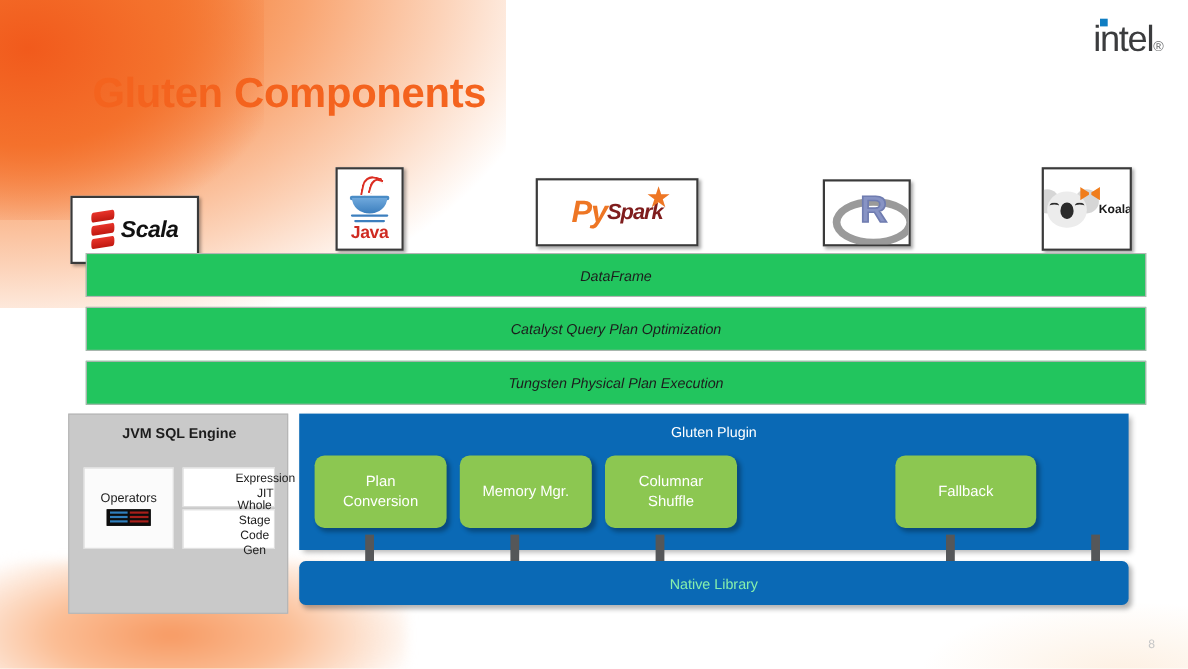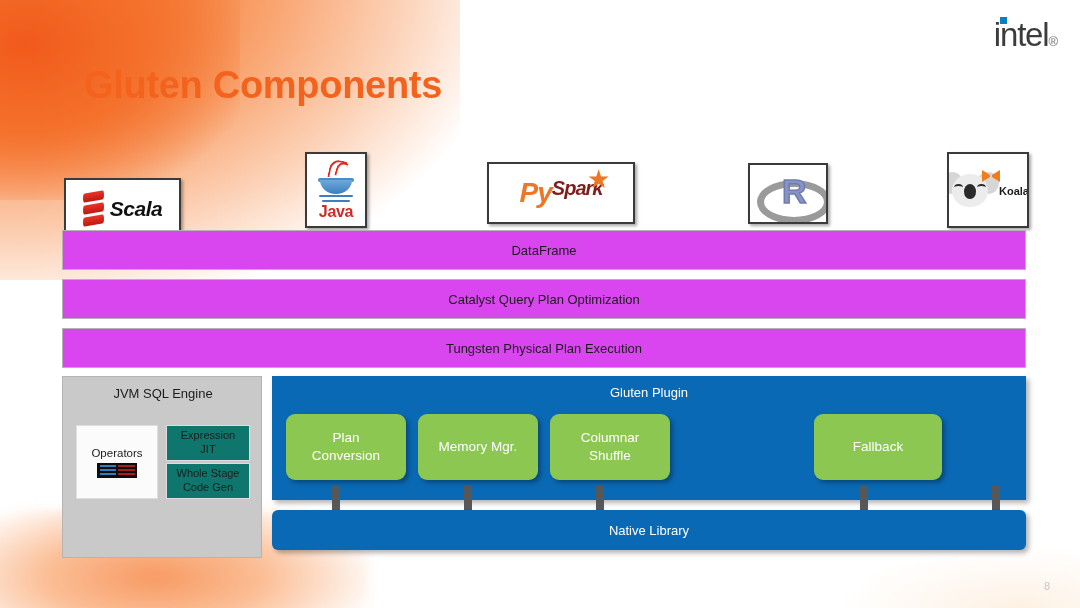--- a/index.html
+++ b/index.html
@@ -106,21 +106,21 @@
     border-radius:0 0 50% 50%/0 0 100% 100%;
   }
   .java-lip{position:absolute;left:1px;top:17px;width:36px;height:4px;background:#4a8cc6;border-radius:2px;}
   .java-line{position:absolute;height:2.5px;background:#3c7fbe;border-radius:2px;}
   .java-l1{left:2px;top:34px;width:34px;}
   .java-l2{left:5px;top:39px;width:28px;}
   .java-txt{font-size:16px;font-weight:bold;color:#cf2b22;line-height:1;margin-top:-1px;letter-spacing:-0.3px;}
 
   
   .pyspark-tile{left:425px;top:12px;width:144px;height:58px;}
-  .pyspark-in{position:relative;display:flex;align-items:flex-start;}
+  .pyspark-in{position:relative;display:flex;align-items:center;}
   .pys-py{font-size:28px;font-weight:bold;color:#ee7624;font-style:italic;letter-spacing:-1px;}
   .pys-spark{font-size:20px;font-weight:bold;color:#7f1d1d;font-style:italic;letter-spacing:-1px;}
   .pys-star{
     position:absolute;right:-8px;top:-11px;font-size:26px;color:#ee7624;line-height:1;
   }
 
   
   .r-tile{left:686px;top:13px;width:76px;height:57px;}
   .r-in{position:relative;width:62px;height:42px;}
   .r-ellipse{
@@ -147,57 +147,57 @@
   .koala-eye.l{left:13px;}
   .koala-eye.r{right:13px;}
   .koala-bow{position:absolute;right:-1px;top:0px;width:18px;height:12px;}
   .koala-bow i{position:absolute;top:0;width:8px;height:12px;background:#f07d1c;}
   .koala-bow i:nth-child(1){left:0;clip-path:polygon(0 0,100% 42%,100% 58%,0 100%);}
   .koala-bow i:nth-child(2){right:0;clip-path:polygon(100% 0,0 42%,0 58%,100% 100%);}
   .koalas-txt{font-size:11px;font-weight:bold;color:#1a1a1a;margin-top:1px;}
 
   
   .gbar{
-    position:absolute;left:0;width:964px;height:40px;
-    background:#d946ef;border:1px solid #b4b4b4;
+    position:absolute;left:16px;width:964px;height:40px;
+    background:#22c55e;border:1px solid #b4b4b4;
     display:flex;align-items:center;justify-content:center;
-    font-size:13px;color:#1c1c1c;box-sizing:border-box;
+    font-size:13px;color:#1c1c1c;box-sizing:border-box;font-style:italic;
   }
   .gbar-1{top:80px;}
   .gbar-2{top:129px;}
   .gbar-3{top:178px;}
 
   
   .jvm-box{
     position:absolute;left:0;top:226px;width:200px;height:182px;
     background:#c9c9c9;border:1px solid #b4b4b4;box-sizing:border-box;
   }
   .jvm-title{
     position:absolute;left:0;top:9px;width:200px;text-align:center;
-    font-size:13px;color:#1c1c1c;
+    font-size:13px;color:#1c1c1c;font-weight:bold;
   }
   .ops-box{
     position:absolute;left:13px;top:48px;width:82px;height:74px;
     background:#fbfbfb;border:1px solid #dedede;box-sizing:border-box;
     display:flex;flex-direction:column;align-items:center;justify-content:center;gap:4px;
   }
   .ops-label{font-size:11.5px;color:#1c1c1c;}
   .ops-icon{
     width:40px;height:15px;background:#0d0d0d;border:1.5px solid #0d0d0d;
     display:flex;gap:2px;padding:1.5px;box-sizing:border-box;
   }
   .ops-icon .col{flex:1;display:flex;flex-direction:column;gap:1.5px;}
   .ops-icon .col i{flex:1;display:block;}
   .ops-icon .col.blue i{background:#2f7fbd;}
   .ops-icon .col.red i{background:#a81f1a;}
   .sub-box{
     position:absolute;left:103px;width:84px;height:36px;
-    background:#0f766e;border:1px solid #dedede;box-sizing:border-box;
-    display:flex;align-items:center;justify-content:center;text-align:center;
-    font-size:11px;color:#1c1c1c;line-height:1.25;
+    background:#ffffff;border:1px solid #dedede;box-sizing:border-box;
+    display:flex;align-items:center;justify-content:flex-start;text-align:center;
+    font-size:11px;color:#1c1c1c;line-height:1.25;padding-left:47px;
   }
   .sub-box.s1{top:48px;}
   .sub-box.s2{top:86px;}
 
   
   .gluten-box{
     position:absolute;left:210px;top:226px;width:754px;height:124px;
     background:#0a69b5;box-shadow:3px 3px 5px rgba(0,0,0,0.3);
   }
   .gluten-title{
@@ -218,21 +218,21 @@
     width:0;height:0;margin:0 auto;
     border-left:9px solid transparent;border-right:9px solid transparent;
     border-top:12px solid #555759;
   }
 
   
   .native-bar{
     position:absolute;left:210px;top:360px;width:754px;height:40px;
     background:#0a69b5;border-radius:6px;box-shadow:3px 3px 5px rgba(0,0,0,0.3);
     display:flex;align-items:center;justify-content:center;
-    font-size:13px;color:#ffffff;
+    font-size:13px;color:#86efac;
   }
 </style>
 </head>
 <body>
 
 <div class="slide">
 
   <div class="bg-corner-tl"></div>
   <div class="bg-corner-tl2"></div>
   <div class="bg-blur-bottom"></div>

